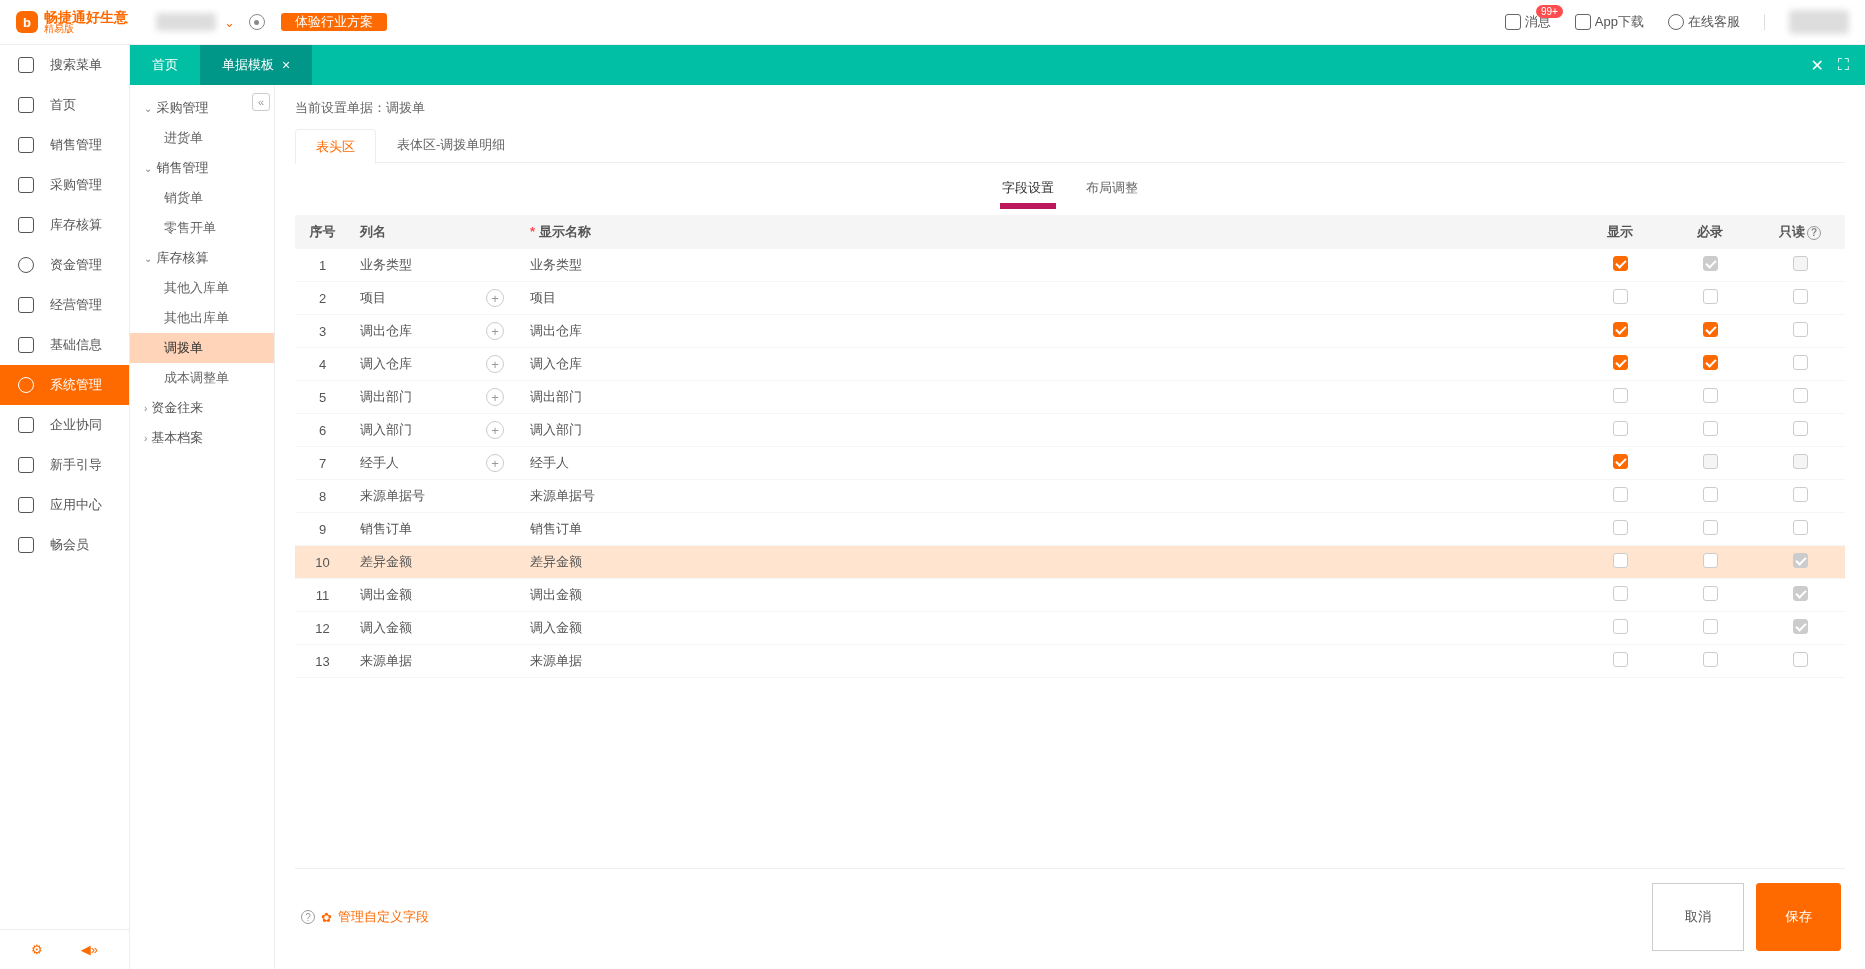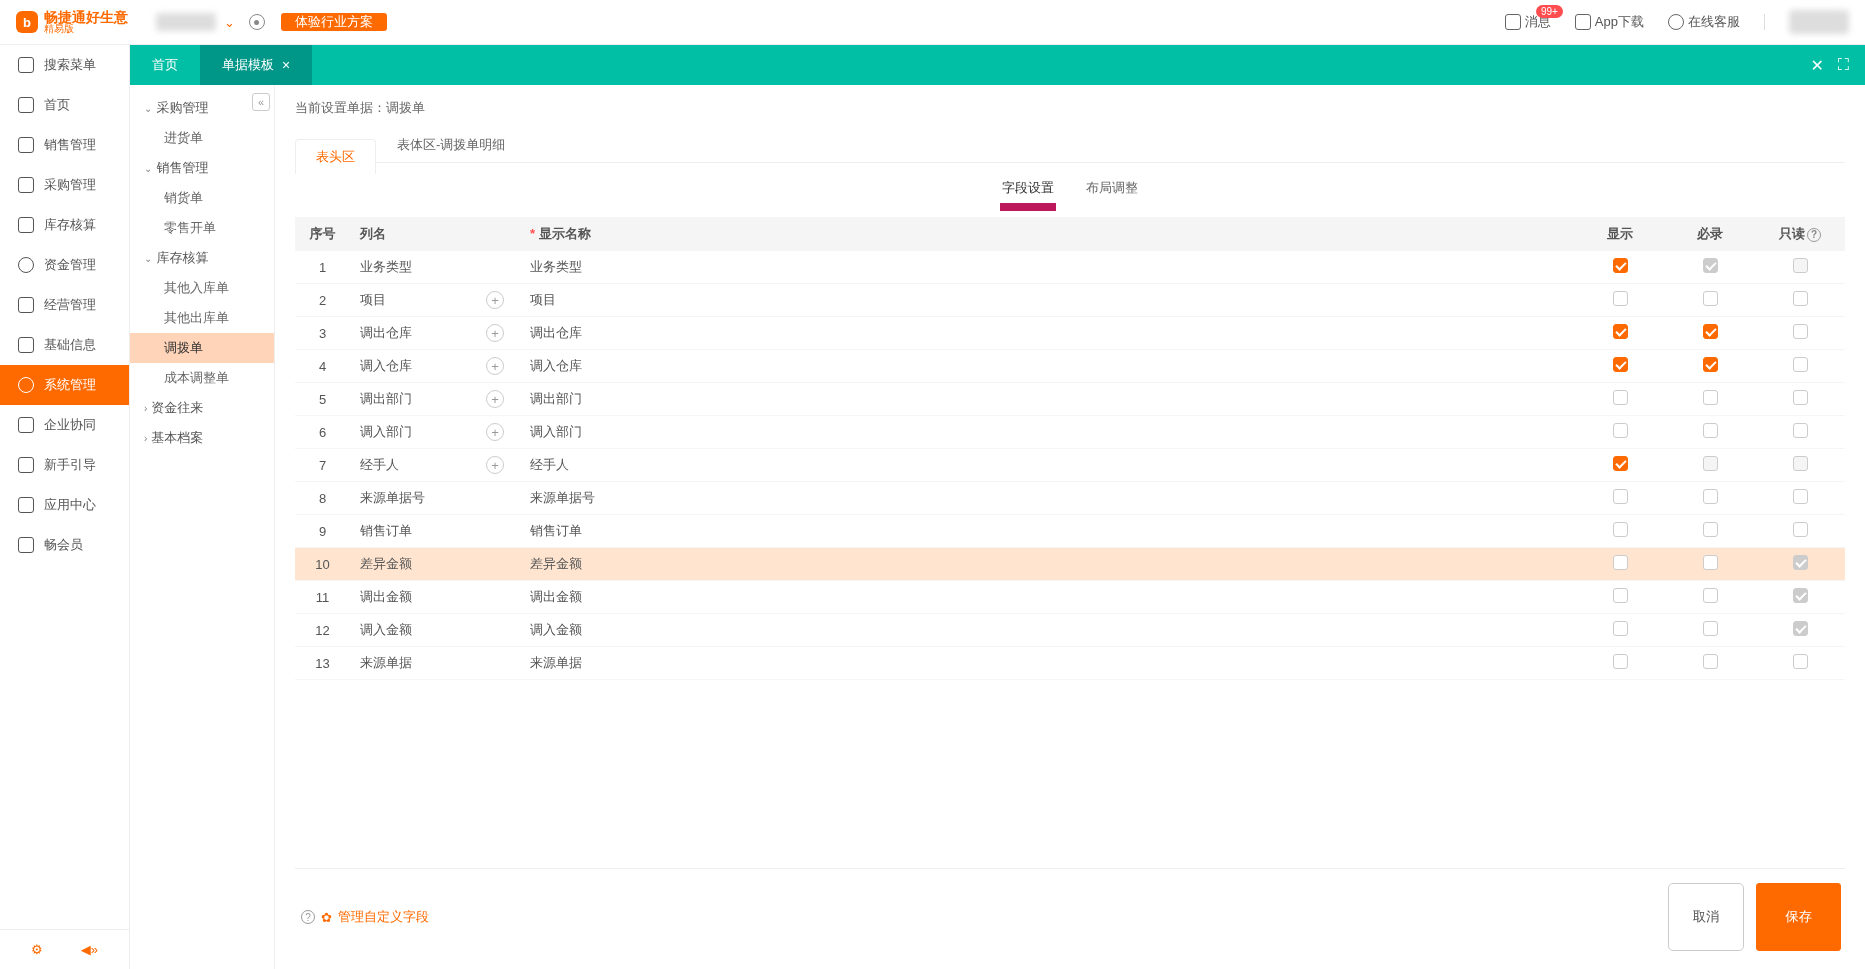--- a/index.html
+++ b/index.html
@@ -21,21 +21,21 @@
 .hdr-item { display: flex; align-items: center; gap: 4px; color: #555; cursor: pointer; position: relative; }
 .badge { position: absolute; top: -8px; right: -12px; background: #ff4d4f; color: #fff; font-size: 10px; padding: 1px 5px; border-radius: 8px; }
 .avatar-blur { width: 60px; height: 24px; background: #ddd; border-radius: 4px; filter: blur(3px); }
 .divider-v { width: 1px; height: 16px; background: #ddd; }
 .icn { width: 16px; height: 16px; border: 1.5px solid #666; border-radius: 3px; display:inline-block; }
 .icn.round { border-radius: 50%; }
 
 
 .main-layout { display: flex; height: calc(100vh - 45px); }
 .left-nav { width: 130px; background: #fff; border-right: 1px solid #eee; display: flex; flex-direction: column; }
-.nav-item { display: flex; align-items: center; gap: 10px; padding: 11px 18px; color: #555; cursor: pointer; }
+.nav-item { display: flex; align-items: center; gap: 16px; padding: 11px 18px; color: #555; cursor: pointer; }
 .nav-item.active { background: #ff6a00; color: #fff; }
 .nav-icon { width: 16px; height: 16px; border: 1.5px solid currentColor; border-radius: 3px; flex-shrink: 0; }
 .nav-icon.round { border-radius: 50%; }
 .nav-footer { margin-top: auto; display: flex; justify-content: space-around; padding: 12px; border-top: 1px solid #eee; }
 .nav-footer span { color: #ff6a00; cursor: pointer; }
 
 .content-area { flex: 1; display: flex; flex-direction: column; background: #f5f5f5; }
 .tab-bar { height: 40px; background: #00bfa5; display: flex; align-items: center; }
 .tab { padding: 0 22px; height: 100%; display: flex; align-items: center; color: #fff; cursor: pointer; gap: 8px; }
 .tab.active { background: #009688; }
@@ -48,24 +48,24 @@
 .collapse-btn { position: absolute; top: 8px; right: 4px; width: 18px; height: 18px; border: 1px solid #ccc; border-radius: 3px; display: flex; align-items: center; justify-content: center; cursor: pointer; color: #999; font-size: 11px; background: #fff; }
 .sub-group { padding: 6px 14px; color: #555; cursor: pointer; display: flex; align-items: center; gap: 4px; }
 .sub-group .arrow { font-size: 10px; color: #888; }
 .sub-item { padding: 6px 14px 6px 34px; color: #666; cursor: pointer; }
 .sub-item.active { background: #ffd4b8; color: #333; }
 
 .config-panel { flex: 1; display: flex; flex-direction: column; padding: 14px 20px 0; overflow: hidden; }
 .crumb { color: #666; margin-bottom: 10px; }
 .section-tabs { display: flex; border-bottom: 1px solid #eee; }
 .section-tab { padding: 8px 20px; cursor: pointer; color: #666; border: 1px solid transparent; border-bottom: none; }
-.section-tab.active { color: #ff6a00; border-color: #eee; background: #fff; border-radius: 4px 4px 0 0; position: relative; top: 12px; }
+.section-tab.active { color: #ff6a00; border-color: #eee; background: #fff; border-radius: 4px 4px 0 0; position: relative; top: 2px; }
 .inner-tabs { display: flex; justify-content: center; gap: 28px; margin: 10px 0 6px; }
 .inner-tab { padding: 6px 2px; cursor: pointer; color: #666; }
-.inner-tab.active { color: #333; border-bottom: 8px solid #be185d; }
+.inner-tab.active { color: #333; border-bottom: 6px solid #be185d; }
 
 .table-wrap { flex: 1; overflow-y: auto; }
 table { width: 100%; border-collapse: collapse; }
 thead th { background: #f5f5f5; padding: 8px 10px; text-align: left; font-weight: bold; color: #555; font-size: 13px; }
 thead th.center { text-align: center; }
 tbody td { padding: 7px 10px; border-bottom: 1px solid #f5f5f5; color: #555; }
 tbody tr.hover-row { background: #ffe5d0; }
 td.center { text-align: center; }
 .req-star { color: #ff4d4f; margin-right: 4px; }
 .plus-btn { width: 18px; height: 18px; border: 1px solid #ccc; border-radius: 50%; display: inline-flex; align-items: center; justify-content: center; color: #999; cursor: pointer; font-size: 13px; float: right; margin-right: 6px; }
@@ -74,21 +74,21 @@
 .chk { width: 15px; height: 15px; border: 1px solid #ccc; border-radius: 3px; display: inline-block; background: #fff; position: relative; cursor: pointer; }
 .chk.on { background: #ff6a00; border-color: #ff6a00; }
 .chk.on::after { content: ""; position: absolute; left: 4px; top: 1px; width: 4px; height: 8px; border: solid #fff; border-width: 0 2px 2px 0; transform: rotate(45deg); }
 .chk.disabled { background: #f5f5f5; cursor: not-allowed; }
 .chk.on.disabled { background: #ccc; border-color: #ccc; }
 
 .footer-bar { display: flex; align-items: center; padding: 14px 4px 18px; border-top: 1px solid #eee; margin-top: 8px; }
 .footer-left { display: flex; align-items: center; gap: 6px; color: #ff6a00; cursor: pointer; }
 .footer-left .help-q { border-color: #999; color: #999; }
 .footer-right { margin-left: auto; display: flex; gap: 12px; }
-.btn-plain { background: #fff; border: 1px solid #ccc; padding: 8px 24px; border-radius: 5px; cursor: pointer; color: #555; }
+.btn-plain { background: #fff; border: 1px solid #ccc; padding: 8px 32px; border-radius: 0; cursor: pointer; color: #555; }
 .btn-primary { background: #ff6a00; border: 1px solid #ff6a00; padding: 24px 28px; border-radius: 3px; cursor: pointer; color: #fff; }
 
 .col-seq { width: 55px; text-align: center; }
 .col-name { width: 170px; }
 .col-disp { }
 .col-chk { width: 90px; }
 </style>
 </head>
 <body>
 

